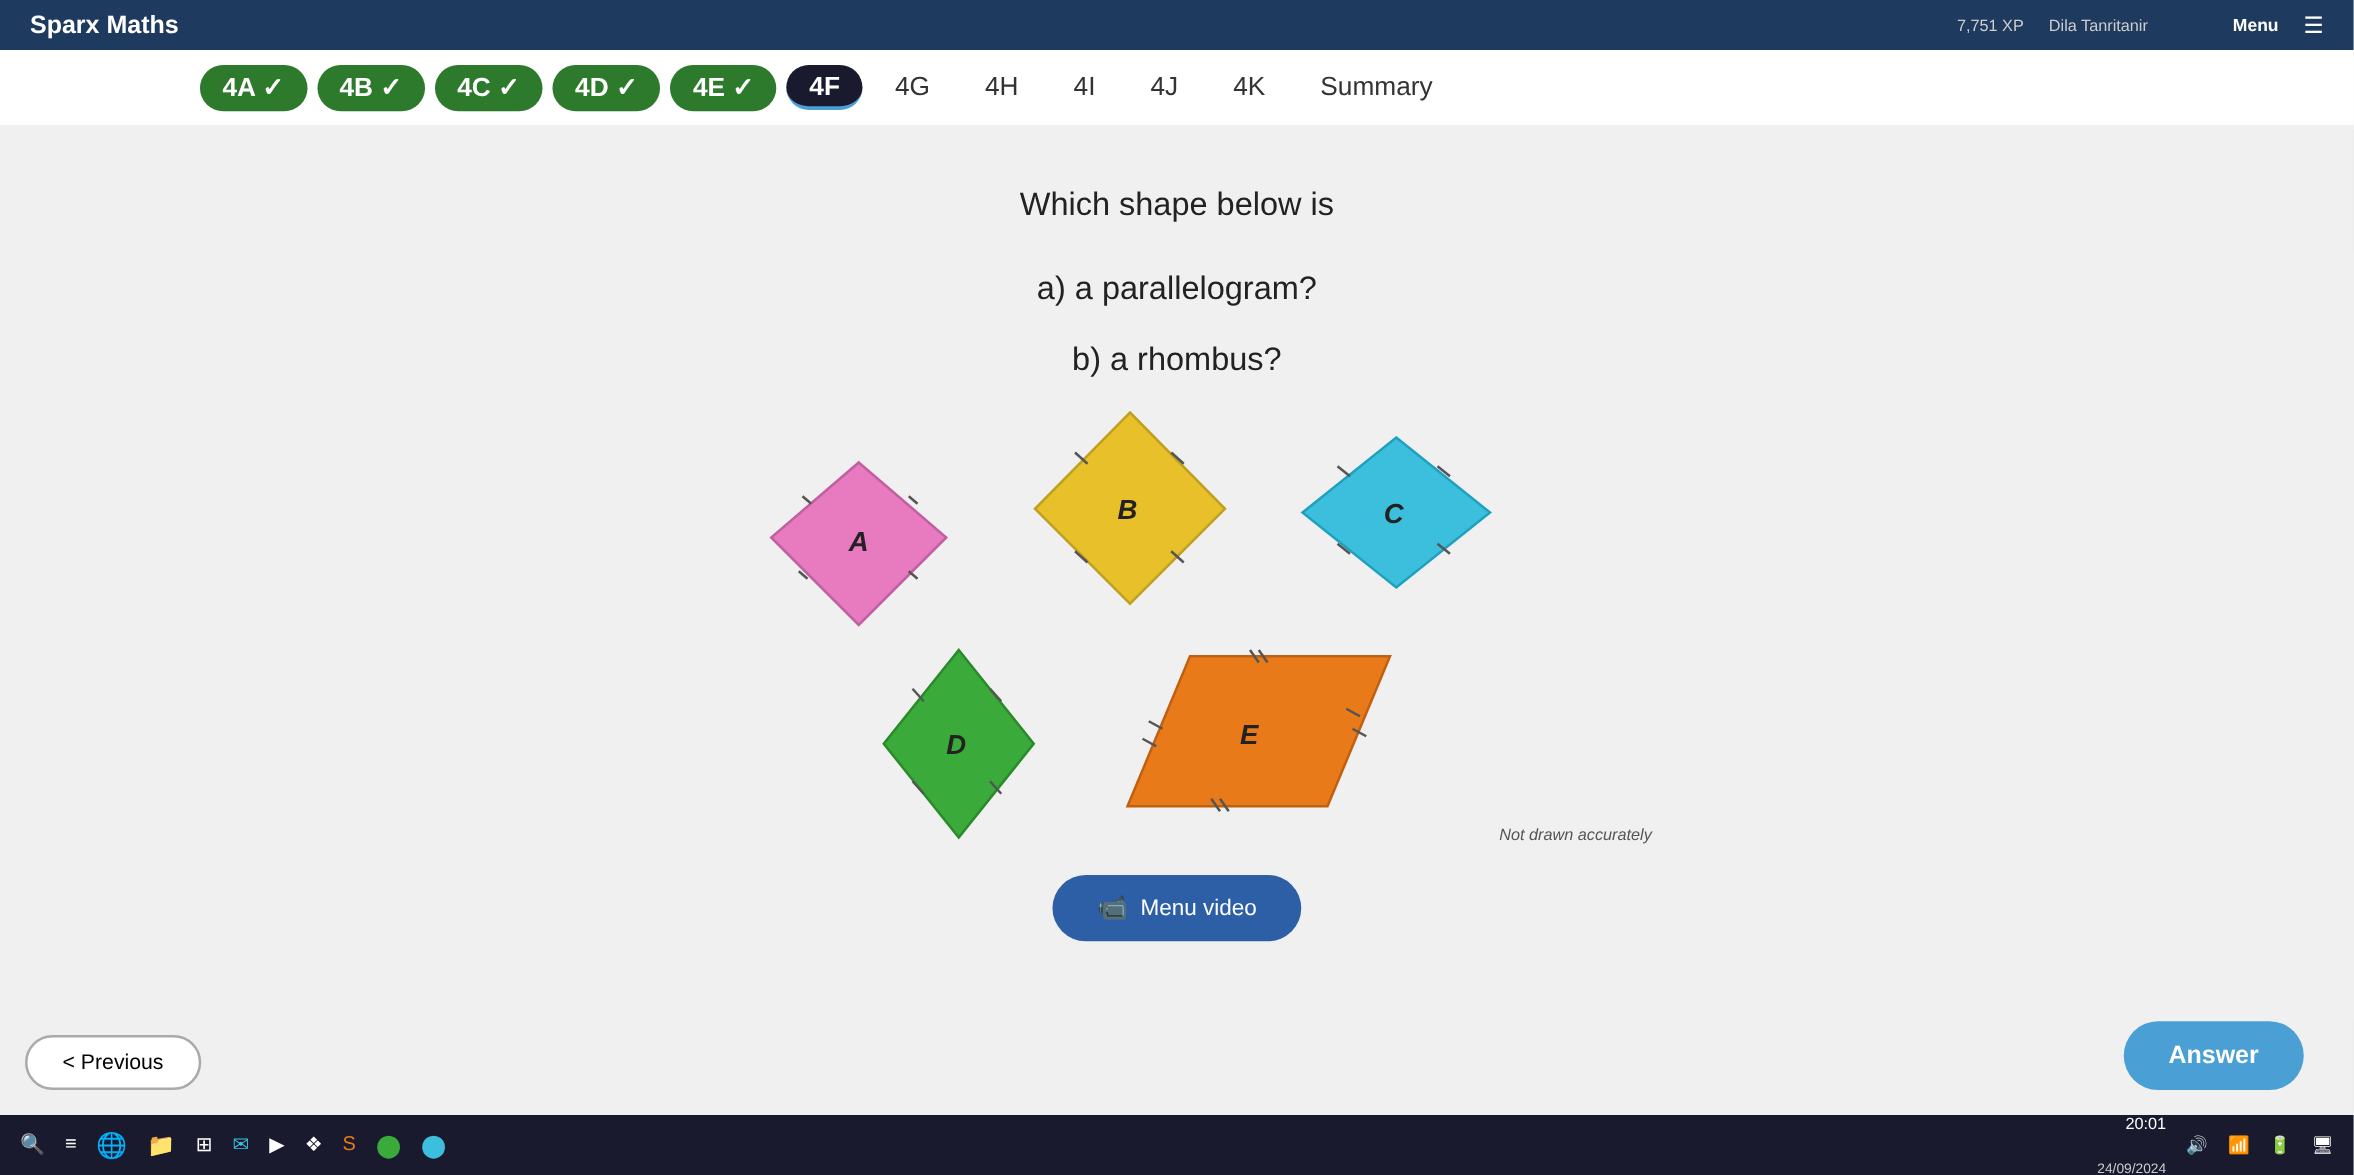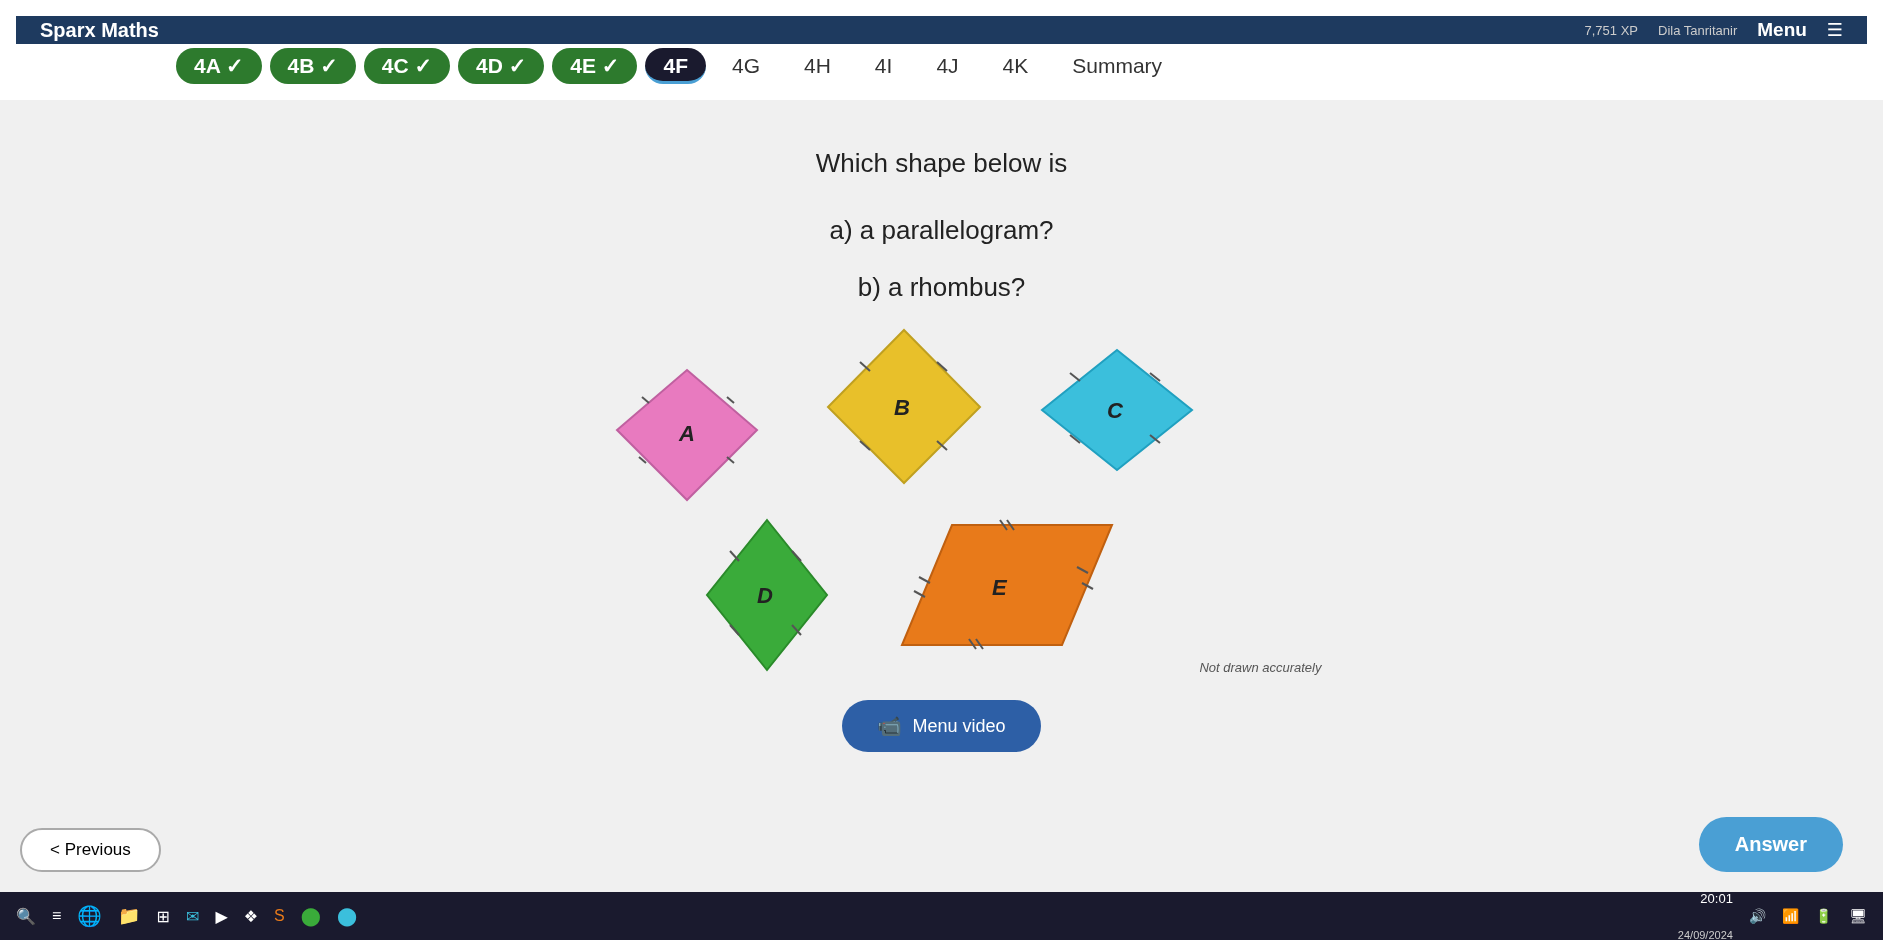--- a/index.html
+++ b/index.html
@@ -13,21 +13,21 @@
     }
 
     
     .header {
       position: absolute;
       top: 0; left: 0; right: 0;
       height: 103px;
       background: white;
       display: flex;
       flex-direction: column;
-      padding: 16px;
+      padding: 0;
     }
 
     .header-title-bar {
       height: 40px;
       background: #1e3a5f;
       display: flex;
       align-items: center;
       padding: 0 24px;
       justify-content: space-between;
     }
@@ -41,26 +41,27 @@
     .header-right {
       display: flex;
       align-items: center;
       gap: 20px;
       color: #ccc;
       font-size: 13px;
     }
 
     .menu-btn {
       color: white;
-      font-size: 19px;
+      font-size: 14px;
       font-weight: bold;
       cursor: pointer;
       display: flex;
       align-items: center;
       gap: 6px;
+      margin-left: 48px;
     }
 
     .nav-tabs {
       height: 60px;
       display: flex;
       align-items: center;
       padding: 0 160px;
       gap: 8px;
       background: white;
     }

